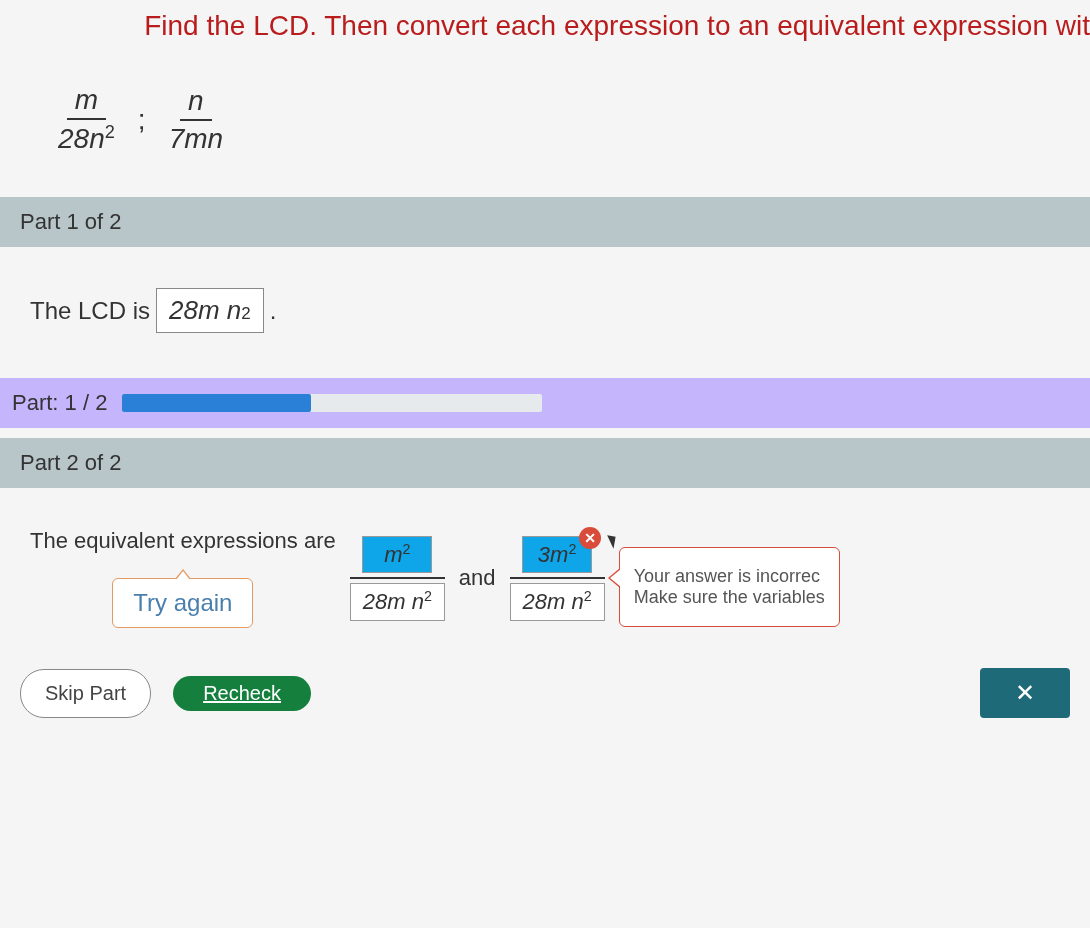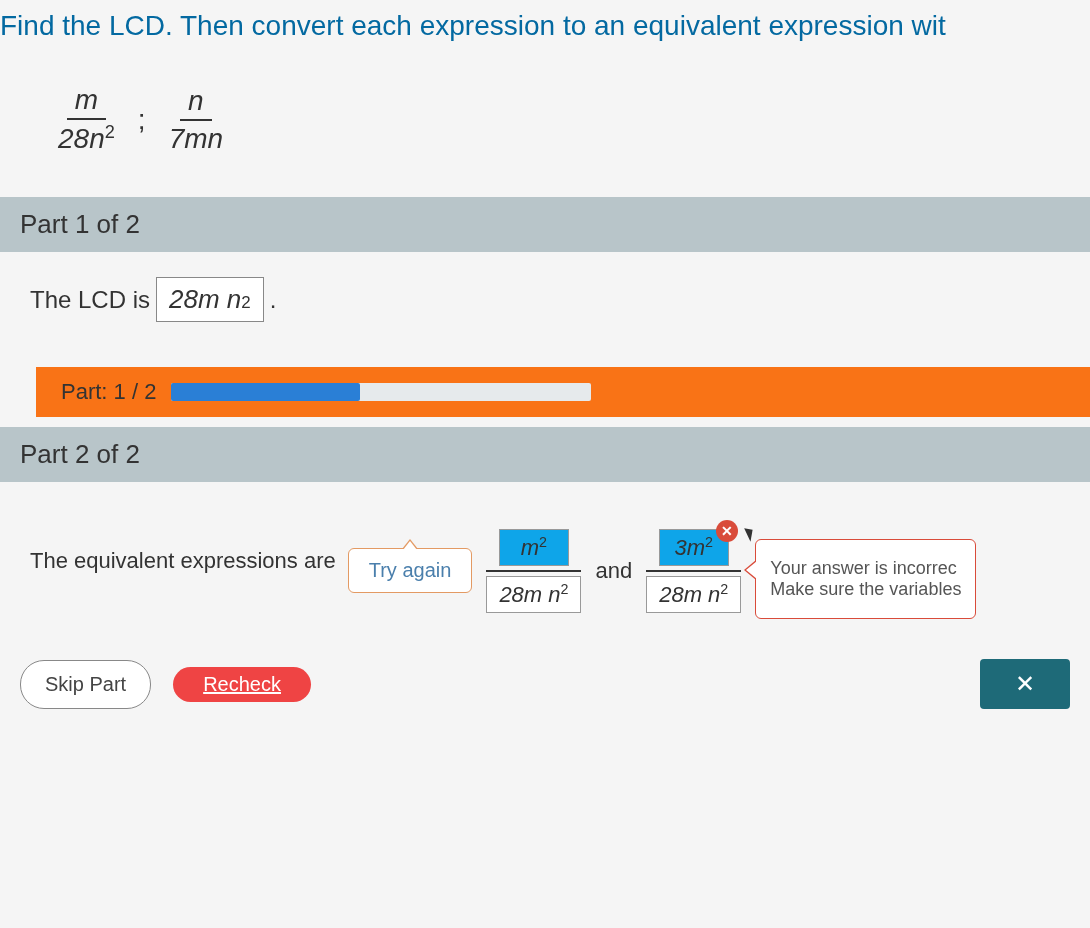--- a/index.html
+++ b/index.html
@@ -6,23 +6,24 @@
     body {
       font-family: Arial, Helvetica, sans-serif;
       background: #f5f5f5;
       width: 1090px;
       height: 928px;
       overflow: hidden;
       color: #333;
     }
     .instruction {
       font-size: 28px;
-      color: #0369a1;
+      color: #b91c1c;
       padding: 10px 0 20px 0;
       font-weight: 400;
+      text-align: right;
     }
     .problem-expr {
       padding: 20px 0 30px 50px;
       font-size: 28px;
       display: flex;
       align-items: center;
       gap: 15px;
     }
     .fraction {
       display: inline-flex;
@@ -33,49 +34,48 @@
     .fraction .num, .fraction .den {
       padding: 2px 8px;
       font-style: italic;
     }
     .fraction .num { border-bottom: 2px solid #333; }
     .sup { font-size: 0.65em; vertical-align: super; font-style: normal; }
     .part-header {
       background: #b8c5c9;
       color: #333;
       padding: 12px 20px;
-      font-size: 26px;
+      font-size: 22px;
       margin-top: 10px;
     }
     .part-body {
-      padding: 25px 20px 35px 30px;
+      padding: 41px 20px 35px 30px;
       font-size: 24px;
       display: flex;
       align-items: center;
       flex-wrap: wrap;
       gap: 6px;
     }
     .answer-box {
       border: 1px solid #888;
       padding: 6px 12px;
       display: inline-flex;
       align-items: baseline;
       font-size: 26px;
       background: #fff;
       font-style: italic;
     }
     .progress-row {
-      background: #f97316;
-      padding: 12px 25px;
+      background: #c4b5fd;
+      padding: 12px 12px;
       display: flex;
       align-items: center;
       gap: 15px;
       font-size: 22px;
       margin-top: 10px;
-      margin-left: 36px;
     }
     .progress-track {
       height: 18px;
       background: #e6eaec;
       width: 420px;
       position: relative;
       border-radius: 2px;
     }
     .progress-fill {
       height: 100%;
@@ -116,21 +116,21 @@
       background: #fff;
       font-style: italic;
       font-size: 22px;
       text-align: center;
     }
     .try-again {
       border: 1.5px solid #e39a63;
       border-radius: 6px;
       padding: 10px 20px;
       color: #4a7fac;
-      font-size: 20px;
+      font-size: 24px;
       background: #fff;
       position: relative;
       cursor: pointer;
     }
     .try-again::before {
       content: "";
       position: absolute;
       top: -10px;
       left: 50%;
       margin-left: -8px;
@@ -206,21 +206,21 @@
       padding: 12px 24px;
       background: #fff;
       font-size: 20px;
       color: #444;
       cursor: pointer;
     }
     .recheck-btn {
       border: none;
       border-radius: 24px;
       padding: 6px 30px;
-      background: #ef4444;
+      background: #15803d;
       color: #fff;
       font-size: 20px;
       cursor: pointer;
       text-decoration: underline;
     }
     .close-x {
       margin-left: auto;
       color: #fff;
       background: #1e6a78;
       width: 90px;
@@ -238,21 +238,21 @@
       height: 0;
       border-left: 7px solid #333;
       border-top: 5px solid transparent;
       border-bottom: 10px solid transparent;
       transform: rotate(-25deg);
       position: absolute;
       top: -4px;
       right: -26px;
     }
     .eq-label { font-size: 22px; }
-    .stacked { display: flex; flex-direction: row; gap: 12px; }
+    .stacked { display: flex; flex-direction: column; align-items: center; gap: 24px; }
   </style>
 </head>
 <body>
 
 <div class="instruction">Find the LCD. Then convert each expression to an equivalent expression wit</div>
 
 <div class="problem-expr">
   <span class="fraction">
     <span class="num">m</span>
     <span class="den">

